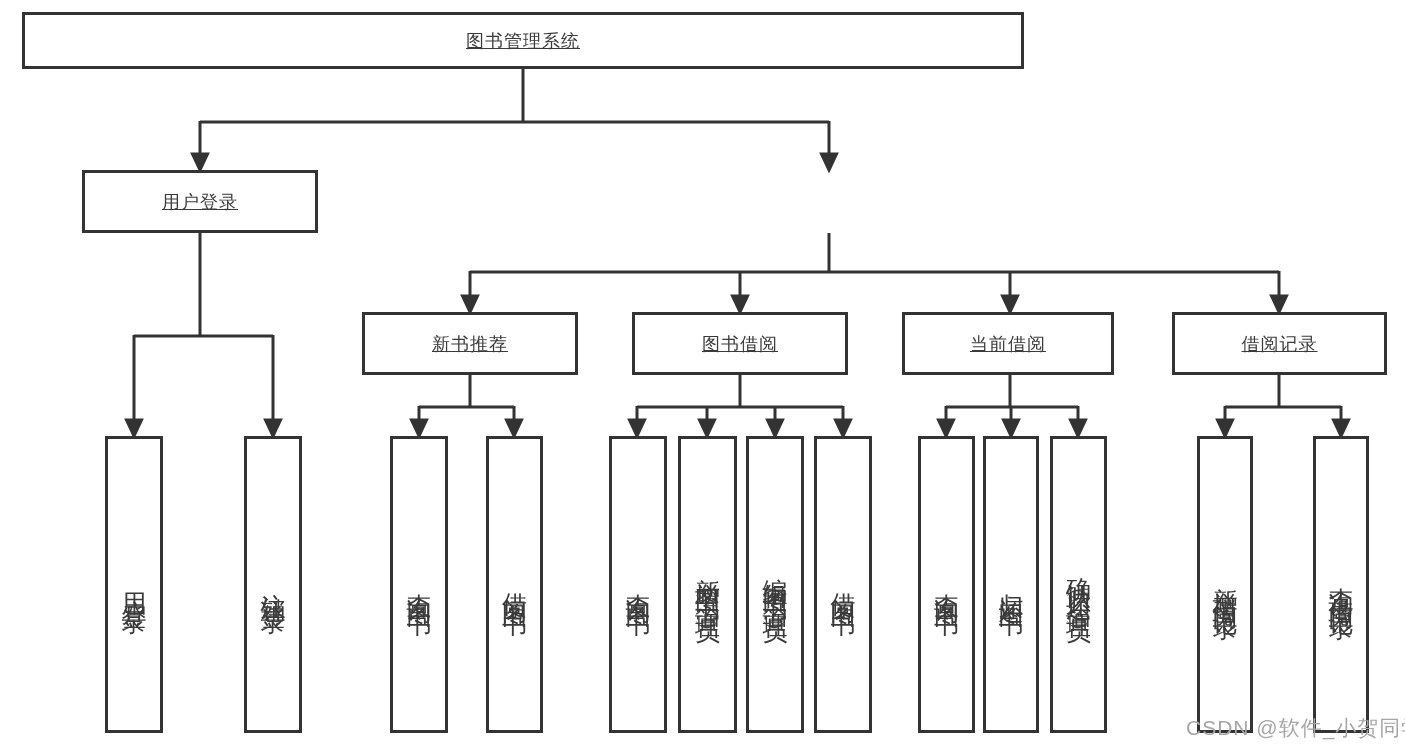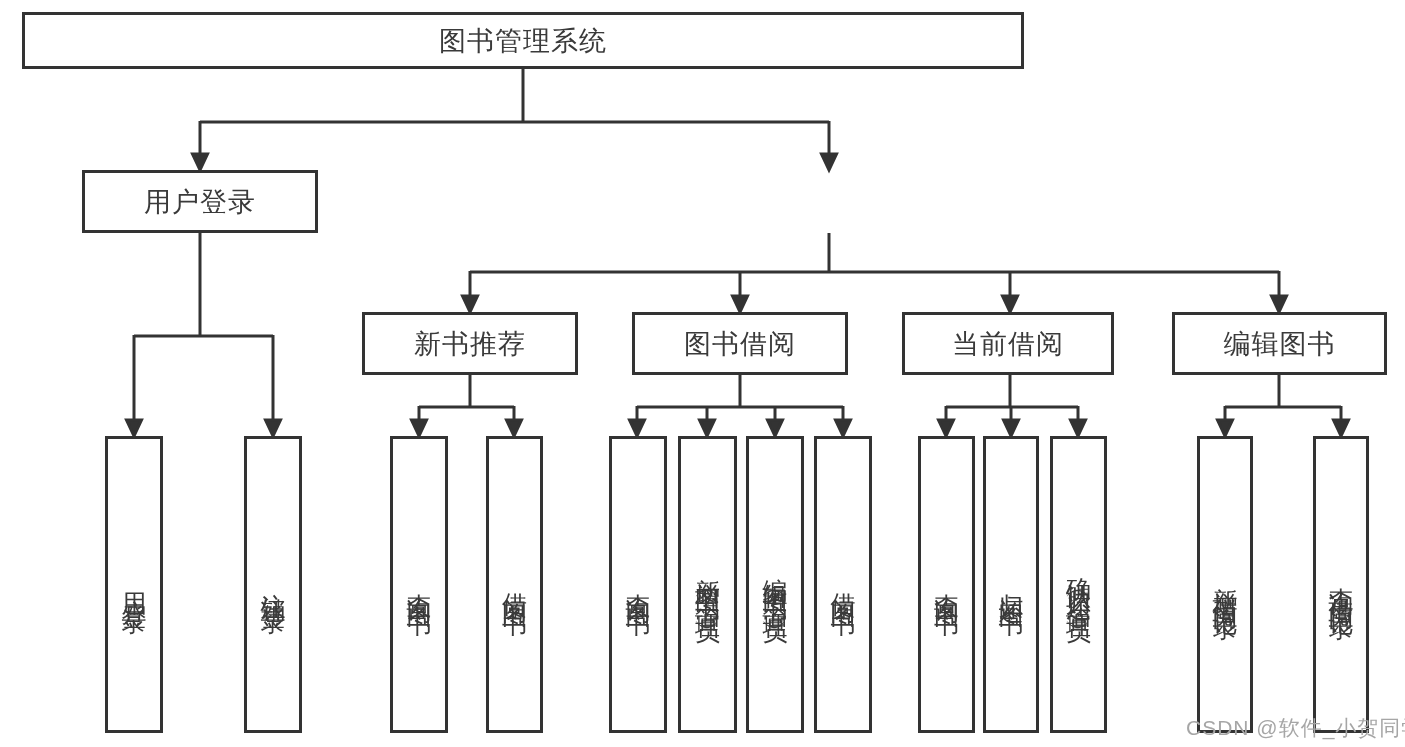--- a/index.html
+++ b/index.html
@@ -16,23 +16,24 @@
     position: absolute;
     box-sizing: border-box;
     border: 3px solid var(--line, #333333);
     background: #ffffff;
     display: flex;
     align-items: center;
     justify-content: center;
     color: var(--text, #3a3a3a);
   }
   .node.h span {
-    font-size: 27px;
+    font-size: 18px;
     letter-spacing: 1px;
     white-space: nowrap;
+    text-decoration: underline;
   }
   .node.leaf { top: 436px; height: 297px; }
   .vtext {
     writing-mode: vertical-rl;
     text-orientation: mixed;
     font-size: 25px;
     letter-spacing: 6px;
     line-height: 1;
   }
   .watermark {
@@ -119,21 +120,21 @@
   <div class="node h" style="left:632px;top:312px;width:216px;height:63px">
     <span>图书借阅</span>
   </div>
   <div class="node h" style="left:362px;top:312px;width:216px;height:63px">
     <span>新书推荐</span>
   </div>
   <div class="node h" style="left:902px;top:312px;width:212px;height:63px">
     <span>当前借阅</span>
   </div>
   <div class="node h" style="left:1172px;top:312px;width:215px;height:63px">
-    <span>编辑图书</span>
+    <span>借阅记录</span>
   </div>
 
   <div class="node leaf" style="left:105px;width:58px">
     <span class="vtext">用户登录</span>
   </div>
   <div class="node leaf" style="left:244px;width:58px">
     <span class="vtext">注销登录</span>
   </div>
 
   <div class="node leaf" style="left:390px;width:58px">

